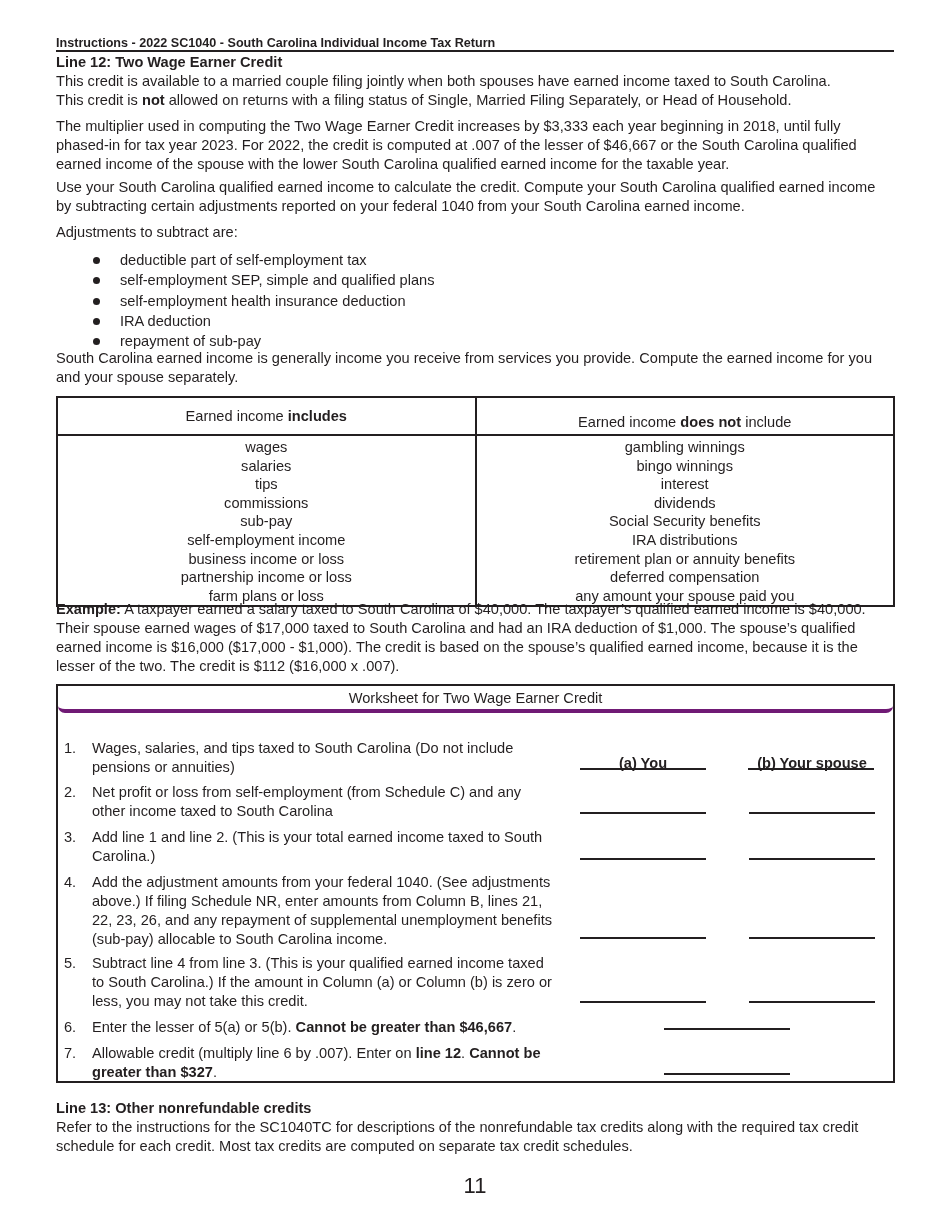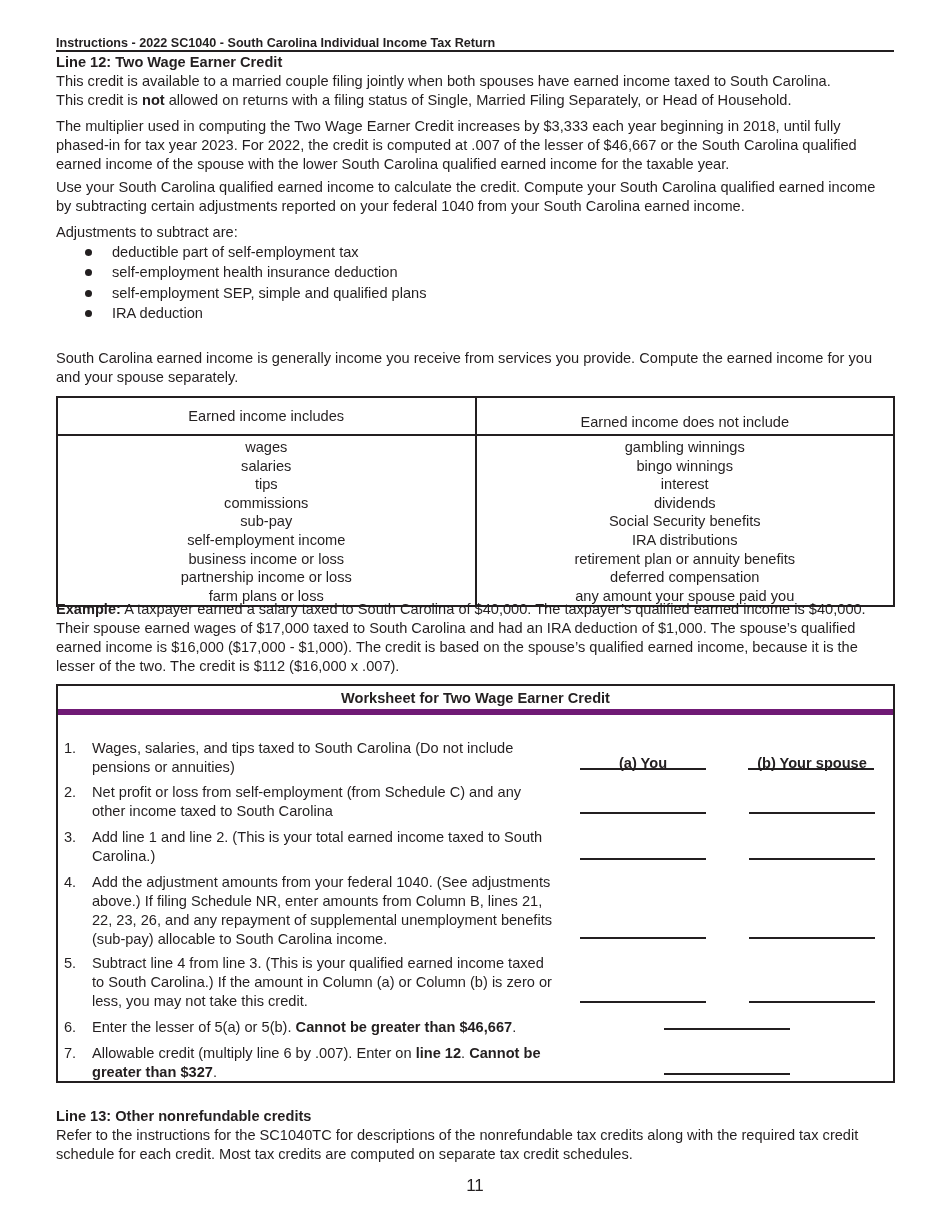--- a/index.html
+++ b/index.html
@@ -10,62 +10,62 @@
     }
     .page { position: absolute; left: 56px; top: 0; width: 838px; }
     .running-header {
       position: absolute; top: 36px; left: 0; width: 838px;
       font-size: 12.6px; font-weight: bold; line-height: 14px;
       border-bottom: 2px solid #231f20; padding-bottom: 0px; height: 14px;
     }
     .sec-title { font-weight: bold; }
     p { margin: 0; }
     .abs { position: absolute; left: 0; width: 838px; }
-    ul.bullets { list-style: none; margin: 0; padding: 0; }
+    ul.bullets { list-style: none; margin: 8px; padding: 0; }
     ul.bullets li { position: relative; padding-left: 56px; height: 20.3px; line-height: 20px; }
     ul.bullets li .dot {
       position: absolute; left: 29px; top: 7px; width: 7px; height: 7px;
       background: #231f20; border-radius: 50%;
     }
     table.earned {
       position: absolute; left: 0; top: 396px; width: 839px;
       border-collapse: collapse; border: 2px solid #231f20;
     }
     table.earned th {
       font-weight: normal; height: 24px; border: 2px solid #231f20;
       text-align: center; padding: 0; vertical-align: middle;
     }
     table.earned td {
       border-left: 2px solid #231f20; border-right: 2px solid #231f20;
       text-align: center; vertical-align: top; padding: 2px 0 0 0;
       line-height: 18.6px;
     }
-    table.earned th b { font-weight: normal; }
+    table.earned th b { font-weight: bold; }
     .col-item { display: block; }
     .worksheet {
       position: absolute; left: 0; top: 684px; width: 835px; height: 395px;
       border: 2px solid #231f20;
     }
     .ws-title {
-      height: 23px; border-bottom: 6px solid #701a75; text-align: center;
-      font-weight: bold; line-height: 24px;
+      height: 23px; border-bottom: 4px solid #701a75; text-align: center;
+      font-weight: normal; line-height: 24px; border-radius: 7px;
     }
     .ws-colhead {
       position: absolute; top: 27px; font-weight: bold; text-align: center; margin-top: 41px;
     }
     .ws-line { position: absolute; left: 6px; width: 490px; }
     .ws-line .num { position: absolute; left: 0; top: 0; }
     .ws-line .txt { position: absolute; left: 28px; top: 0; width: 465px; }
     .ws-line b { font-weight: bold; text-align: center; }
     .blank {
       position: absolute; height: 0; border-top: 2px solid #231f20;
     }
     .page-number {
       position: absolute; top: 1176px; left: 0; width: 838px; text-align: center;
-      font-size: 17px;
+      font-size: 22px;
     }
   </style>
 </head>
 <body>
 
 <div class="page">
 
   <div class="running-header">Instructions - 2022 SC1040 - South Carolina Individual Income Tax Return</div>
 
   <div class="abs" style="top:53px;">
@@ -74,23 +74,24 @@
     <p><span>This credit is </span><b>not</b><span> allowed on returns with a filing status of Single, Married Filing Separately, or Head of Household.</span></p>
   </div>
 
   <p class="abs" style="top:117px;">The multiplier used in computing the Two Wage Earner Credit increases by $3,333 each year beginning in 2018, until fully phased-in for tax year 2023. For 2022, the credit is computed at .007 of the lesser of $46,667 or the South Carolina qualified earned income of the spouse with the lower South Carolina qualified earned income for the taxable year.</p>
   <p class="abs" style="top:178px;">Use your South Carolina qualified earned income to calculate the credit. Compute your South Carolina qualified earned income by subtracting certain adjustments reported on your federal 1040 from your South Carolina earned income.</p>
 
   <div class="abs" style="top:223px;">
     <p>Adjustments to subtract are:</p>
     <ul class="bullets">
       <li><span class="dot"></span><span>deductible part of self-employment tax</span></li>
+      <li><span class="dot"></span><span>self-employment SEP, simple and qualified plans</span></li>
       <li><span class="dot"></span><span>self-employment health insurance deduction</span></li>
-      <li><span class="dot"></span><span>self-employment SEP, simple and qualified plans</span></li>
       <li><span class="dot"></span><span>IRA deduction</span></li>
+      <li><span class="dot"></span><span>repayment of sub-pay</span></li>
     </ul>
   </div>
 
   <p class="abs" style="top:349px;">South Carolina earned income is generally income you receive from services you provide. Compute the earned income for you and your spouse separately.</p>
 
   <table class="earned">
     <thead>
       <tr>
         <th style="width:50%;"><span>Earned income </span><b>includes</b></th>
         <th style="width:50%; padding-top:12px;"><span>Earned income </span><b>does not</b><span> include</span></th>
@@ -167,19 +168,19 @@
     <div class="blank" style="left:522px; width:126px; top:172px;"></div>
     <div class="blank" style="left:691px; width:126px; top:172px;"></div>
     <div class="blank" style="left:522px; width:126px; top:251px;"></div>
     <div class="blank" style="left:691px; width:126px; top:251px;"></div>
     <div class="blank" style="left:522px; width:126px; top:315px;"></div>
     <div class="blank" style="left:691px; width:126px; top:315px;"></div>
     <div class="blank" style="left:606px; width:126px; top:342px;"></div>
     <div class="blank" style="left:606px; width:126px; top:387px;"></div>
   </div>
 
-  <div class="abs" style="top:1099px;margin-top:8px;">
+  <div class="abs" style="top:1099px;">
     <div class="sec-title">Line 13: Other nonrefundable credits</div>
     <p>Refer to the instructions for the SC1040TC for descriptions of the nonrefundable tax credits along with the required tax credit schedule for each credit. Most tax credits are computed on separate tax credit schedules.</p>
   </div>
 
   <div class="page-number">11</div>
 </div>
 
 </body></html>

